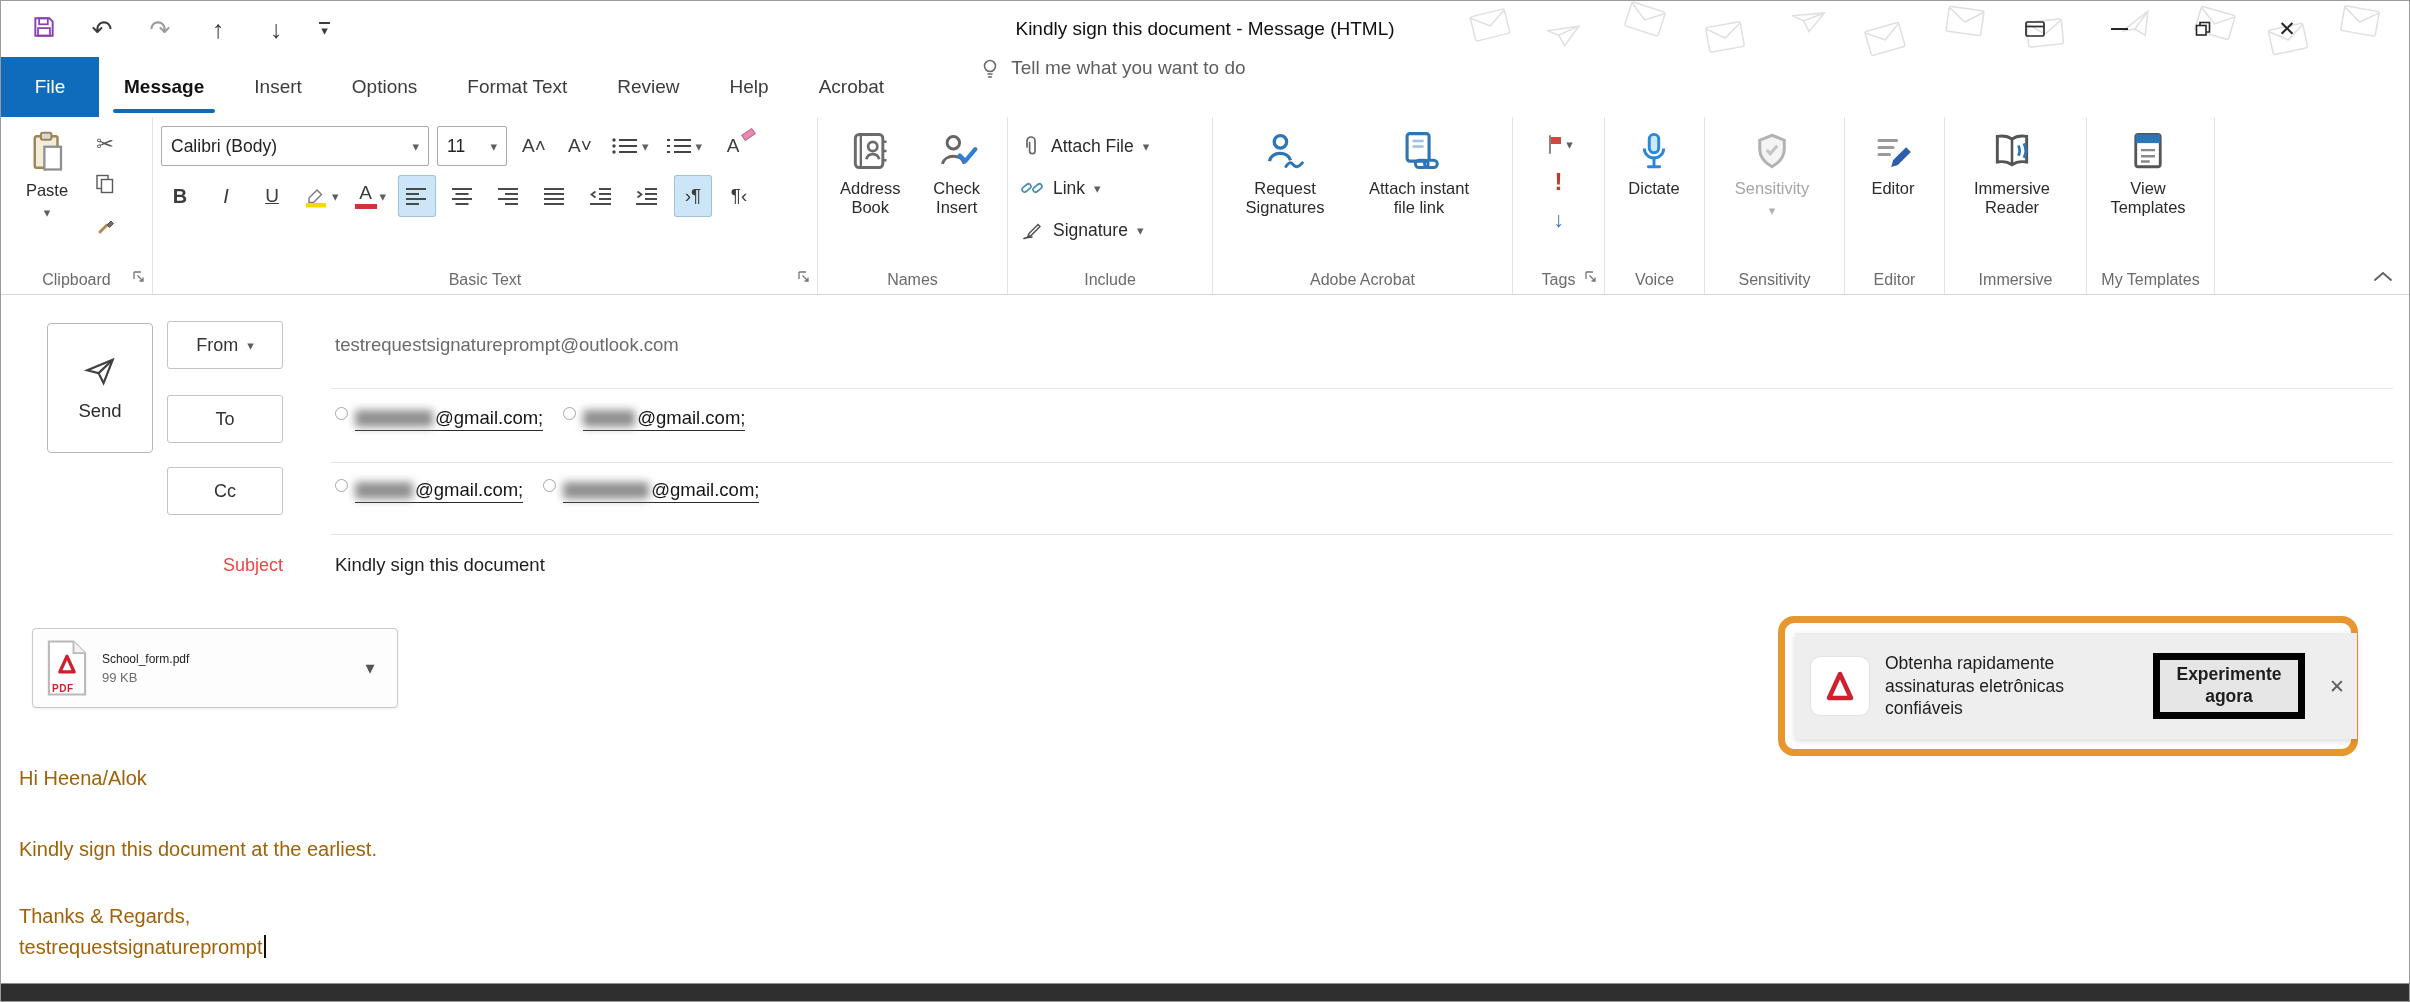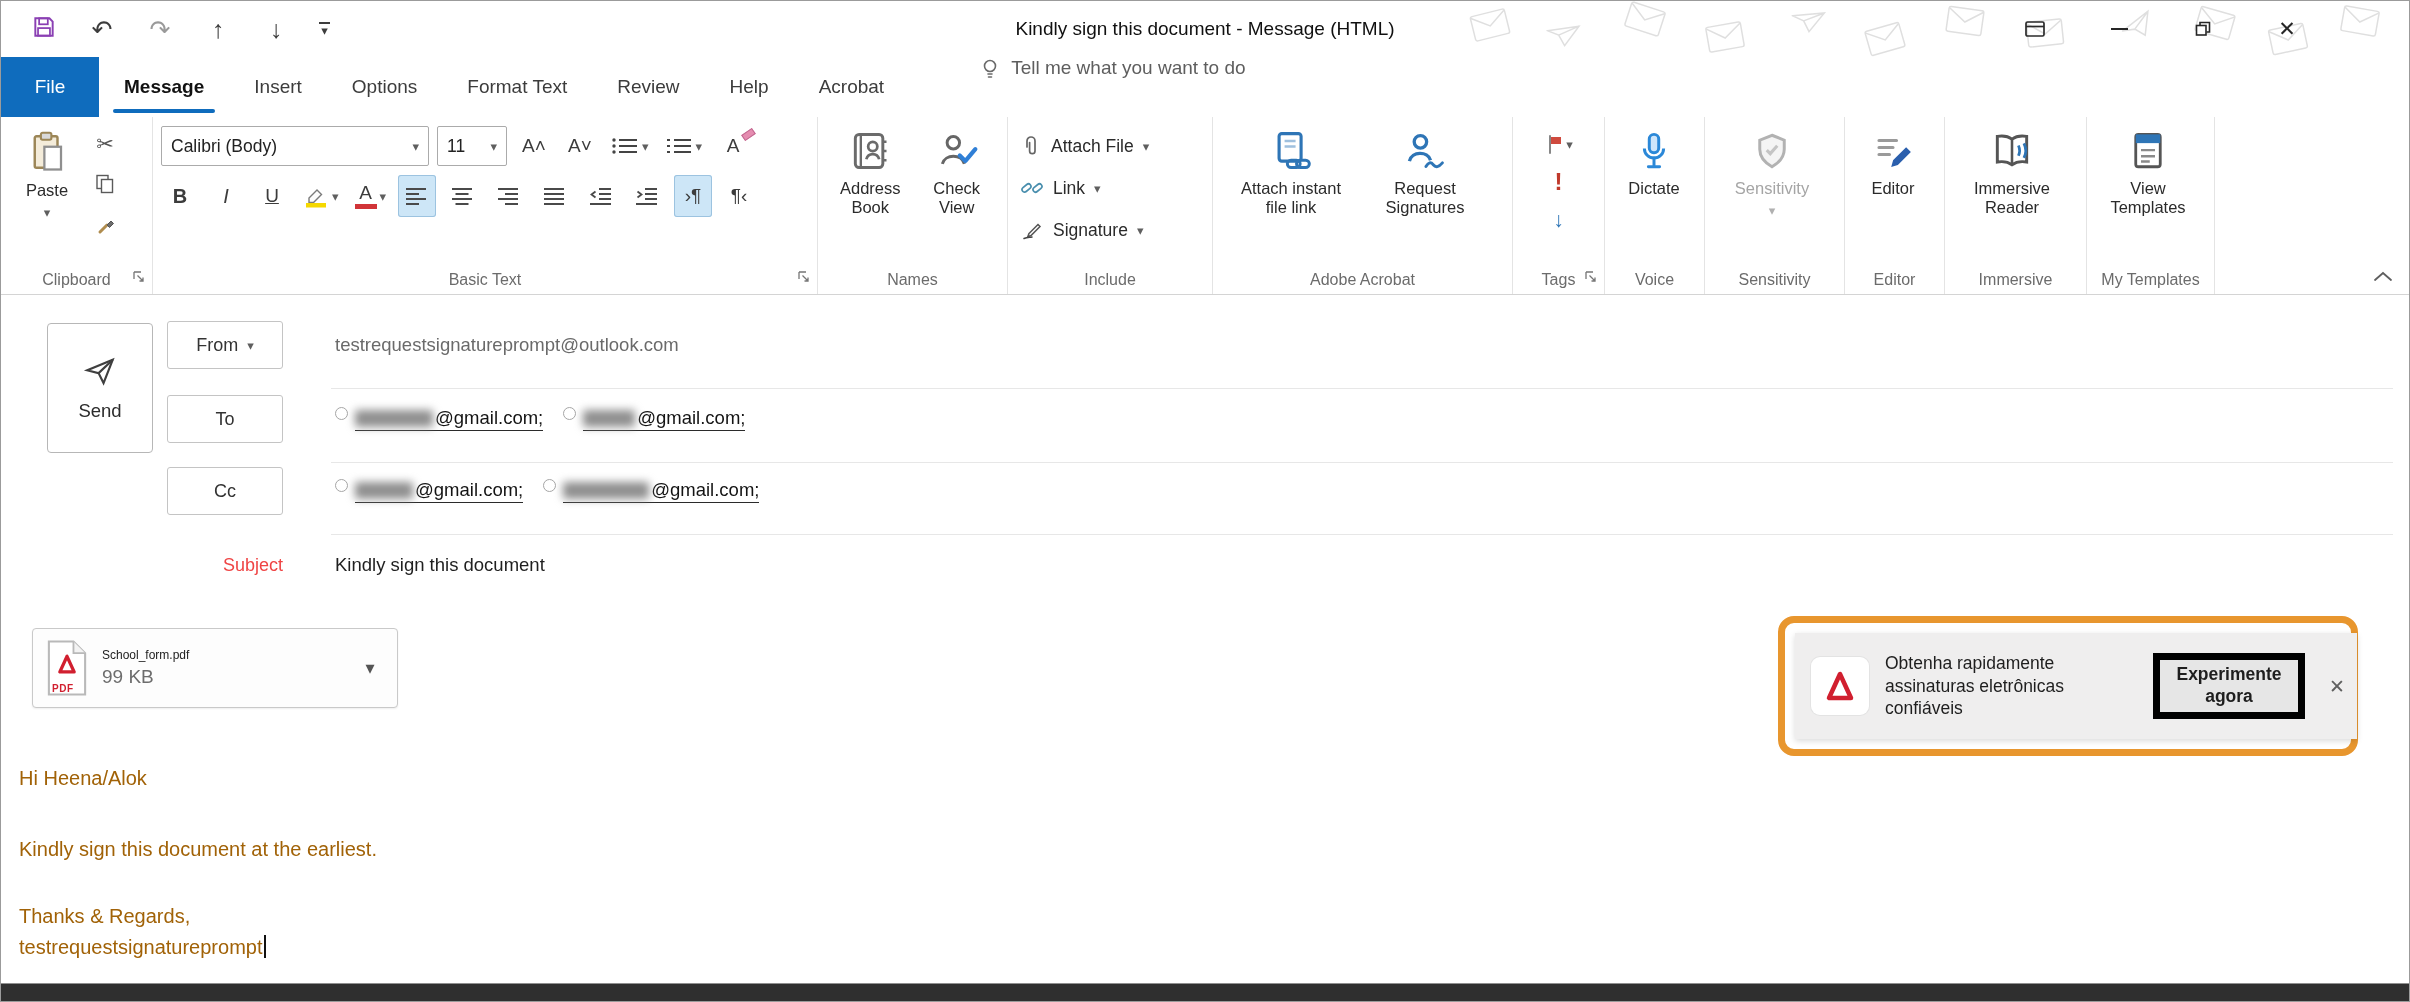--- a/index.html
+++ b/index.html
@@ -73,21 +73,21 @@
   .hdiv{position:absolute;left:330px;right:16px;height:1px;background:#e7e7e7}
   .subj-label{width:116px;text-align:right;font-size:18px;color:#ef4444;flex:none}
 
   
   .attach-row{position:relative;height:130px;background:#fff}
   .attach-chip{position:absolute;left:31px;top:27px;width:366px;height:80px;border:1px solid #c9c9c9;border-radius:4px;background:#fdfdfd;display:flex;align-items:center;padding-left:12px;gap:13px;box-shadow:0 1px 2px rgba(0,0,0,.07)}
   .pdfwrap{position:relative;width:44px;height:58px;flex:none}
   .pdfwrap .pdftag{position:absolute;left:7px;bottom:3px;font-size:10px;font-weight:bold;color:#d11f2f;letter-spacing:.5px}
   .attach-meta{display:flex;flex-direction:column;gap:4px}
   .attach-name{font-size:12px;color:#1c1c1c}
-  .attach-size{font-size:19px;color:#6d6d6d}
+  .attach-size{font-size:13px;color:#6d6d6d}
   .attach-car{margin-left:auto;width:54px;height:100%;display:flex;align-items:center;justify-content:center;color:#555;font-size:18px}
 
   
   .toast-anno{position:absolute;left:1777px;top:615px;width:580px;height:140px;border:7px solid #e8962e;border-radius:16px;padding:10px;display:flex;z-index:6;background:transparent}
   .toast{flex:1;background:#efeeee;display:flex;align-items:center;padding:0 12px 0 16px;gap:16px;box-shadow:0 2px 6px rgba(0,0,0,.15)}
   .toast-pdf{width:58px;height:58px;background:#fff;border-radius:9px;display:flex;align-items:center;justify-content:center;box-shadow:0 0 0 1px #e3e3e3;flex:none}
   .toast-msg{width:252px;font-size:17.5px;line-height:1.28;color:#1e1e1e}
   .toast-btn{width:152px;min-height:64px;background:#e6e6e6;border:7px solid #000000;display:flex;align-items:center;justify-content:center;text-align:center;font-size:17.5px;font-weight:bold;line-height:1.25;color:#1e1e1e;padding:4px 8px;flex:none}
   .toast-close{margin-left:8px;color:#5f5f5f;font-size:19px;flex:none}
 
@@ -347,21 +347,21 @@
             <path d="M19 7 h2 M19 12 h2 M19 17 h2" stroke="#6b6b6b" stroke-width="1.4"></path>
           </svg>
         <span class="blabel">Address Book</span>
       </div>
       <div class="bigbtn" style="width:86px">
         <svg width="44" height="44" viewBox="0 0 24 24">
             <circle cx="10" cy="7.5" r="3.4" fill="none" stroke="#666" stroke-width="1.6"></circle>
             <path d="M4 19 c1.5-5.5 10.5-5.5 12 0" fill="none" stroke="#666" stroke-width="1.6"></path>
             <path d="M13.5 14.5 l3 3 L22 11" fill="none" stroke="#2f7fd6" stroke-width="2.3" stroke-linecap="round" stroke-linejoin="round"></path>
           </svg>
-        <span class="blabel">Check View</span>
+        <span class="blabel">Check Insert</span>
       </div>
       <div class="rgroup-label">Names</div>
     </div>
 
     <div class="rgroup" style="width:205px">
       <div class="stackcol">
         <div class="smallbtn">
           <svg width="22" height="24" viewBox="0 0 22 24">
               <path d="M7 13 V7 a4 4 0 0 1 8 0 v10 a2.7 2.7 0 0 1-5.4 0 V8.5" fill="none" stroke="#666" stroke-width="1.7" stroke-linecap="round"></path>
             </svg>
@@ -382,36 +382,36 @@
               <path d="M4 20.5 c3-1 5-1 8-1.5" fill="none" stroke="#444" stroke-width="1.5" stroke-linecap="round"></path>
             </svg>
           <span>Signature</span>
           <span class="car">▾</span>
         </div>
       </div>
       <div class="rgroup-label">Include</div>
     </div>
 
     <div class="rgroup" style="width:300px">
+      <div class="bigbtn" style="width:128px">
+        <svg width="46" height="44" viewBox="0 0 24 24">
+            <circle cx="9.5" cy="7" r="3.4" fill="none" stroke="#2e75b6" stroke-width="1.8"></circle>
+            <path d="M3.5 17.5 c1.3-5.5 10-5.5 11.5-.5" fill="none" stroke="#2e75b6" stroke-width="1.8"></path>
+            <path d="M12.5 20.5 q2-3.5 4-1 t5-1" fill="none" stroke="#2e75b6" stroke-width="1.6" stroke-linecap="round"></path>
+          </svg>
+        <span class="blabel">Request Signatures</span>
+      </div>
       <div class="bigbtn" style="width:140px">
         <svg width="46" height="44" viewBox="0 0 24 24">
             <rect x="5.5" y="2.5" width="12" height="15" rx="1.5" fill="#fff" stroke="#2e75b6" stroke-width="1.7"></rect>
             <path d="M8.5 6.5 h6 M8.5 9.5 h6" stroke="#9fc0de" stroke-width="1.4"></path>
             <rect x="10" y="17" width="7" height="4" rx="2" fill="none" stroke="#2e75b6" stroke-width="1.6"></rect>
             <rect x="15" y="17" width="7" height="4" rx="2" fill="none" stroke="#2e75b6" stroke-width="1.6"></rect>
           </svg>
         <span class="blabel">Attach instant file link</span>
-      </div>
-      <div class="bigbtn" style="width:128px">
-        <svg width="46" height="44" viewBox="0 0 24 24">
-            <circle cx="9.5" cy="7" r="3.4" fill="none" stroke="#2e75b6" stroke-width="1.8"></circle>
-            <path d="M3.5 17.5 c1.3-5.5 10-5.5 11.5-.5" fill="none" stroke="#2e75b6" stroke-width="1.8"></path>
-            <path d="M12.5 20.5 q2-3.5 4-1 t5-1" fill="none" stroke="#2e75b6" stroke-width="1.6" stroke-linecap="round"></path>
-          </svg>
-        <span class="blabel">Request Signatures</span>
       </div>
       <div class="rgroup-label">Adobe Acrobat</div>
     </div>
 
     <div class="rgroup" style="width:92px">
       <div class="stackcol" style="align-items:center;width:100%">
         <span class="mini">
           <svg width="22" height="22" viewBox="0 0 22 22">
               <path d="M6 3 V20" stroke="#7a7a7a" stroke-width="1.8" stroke-linecap="round"></path>
               <path d="M7 4 H17 V11 H7 Z" fill="#cf4a3e"></path>

